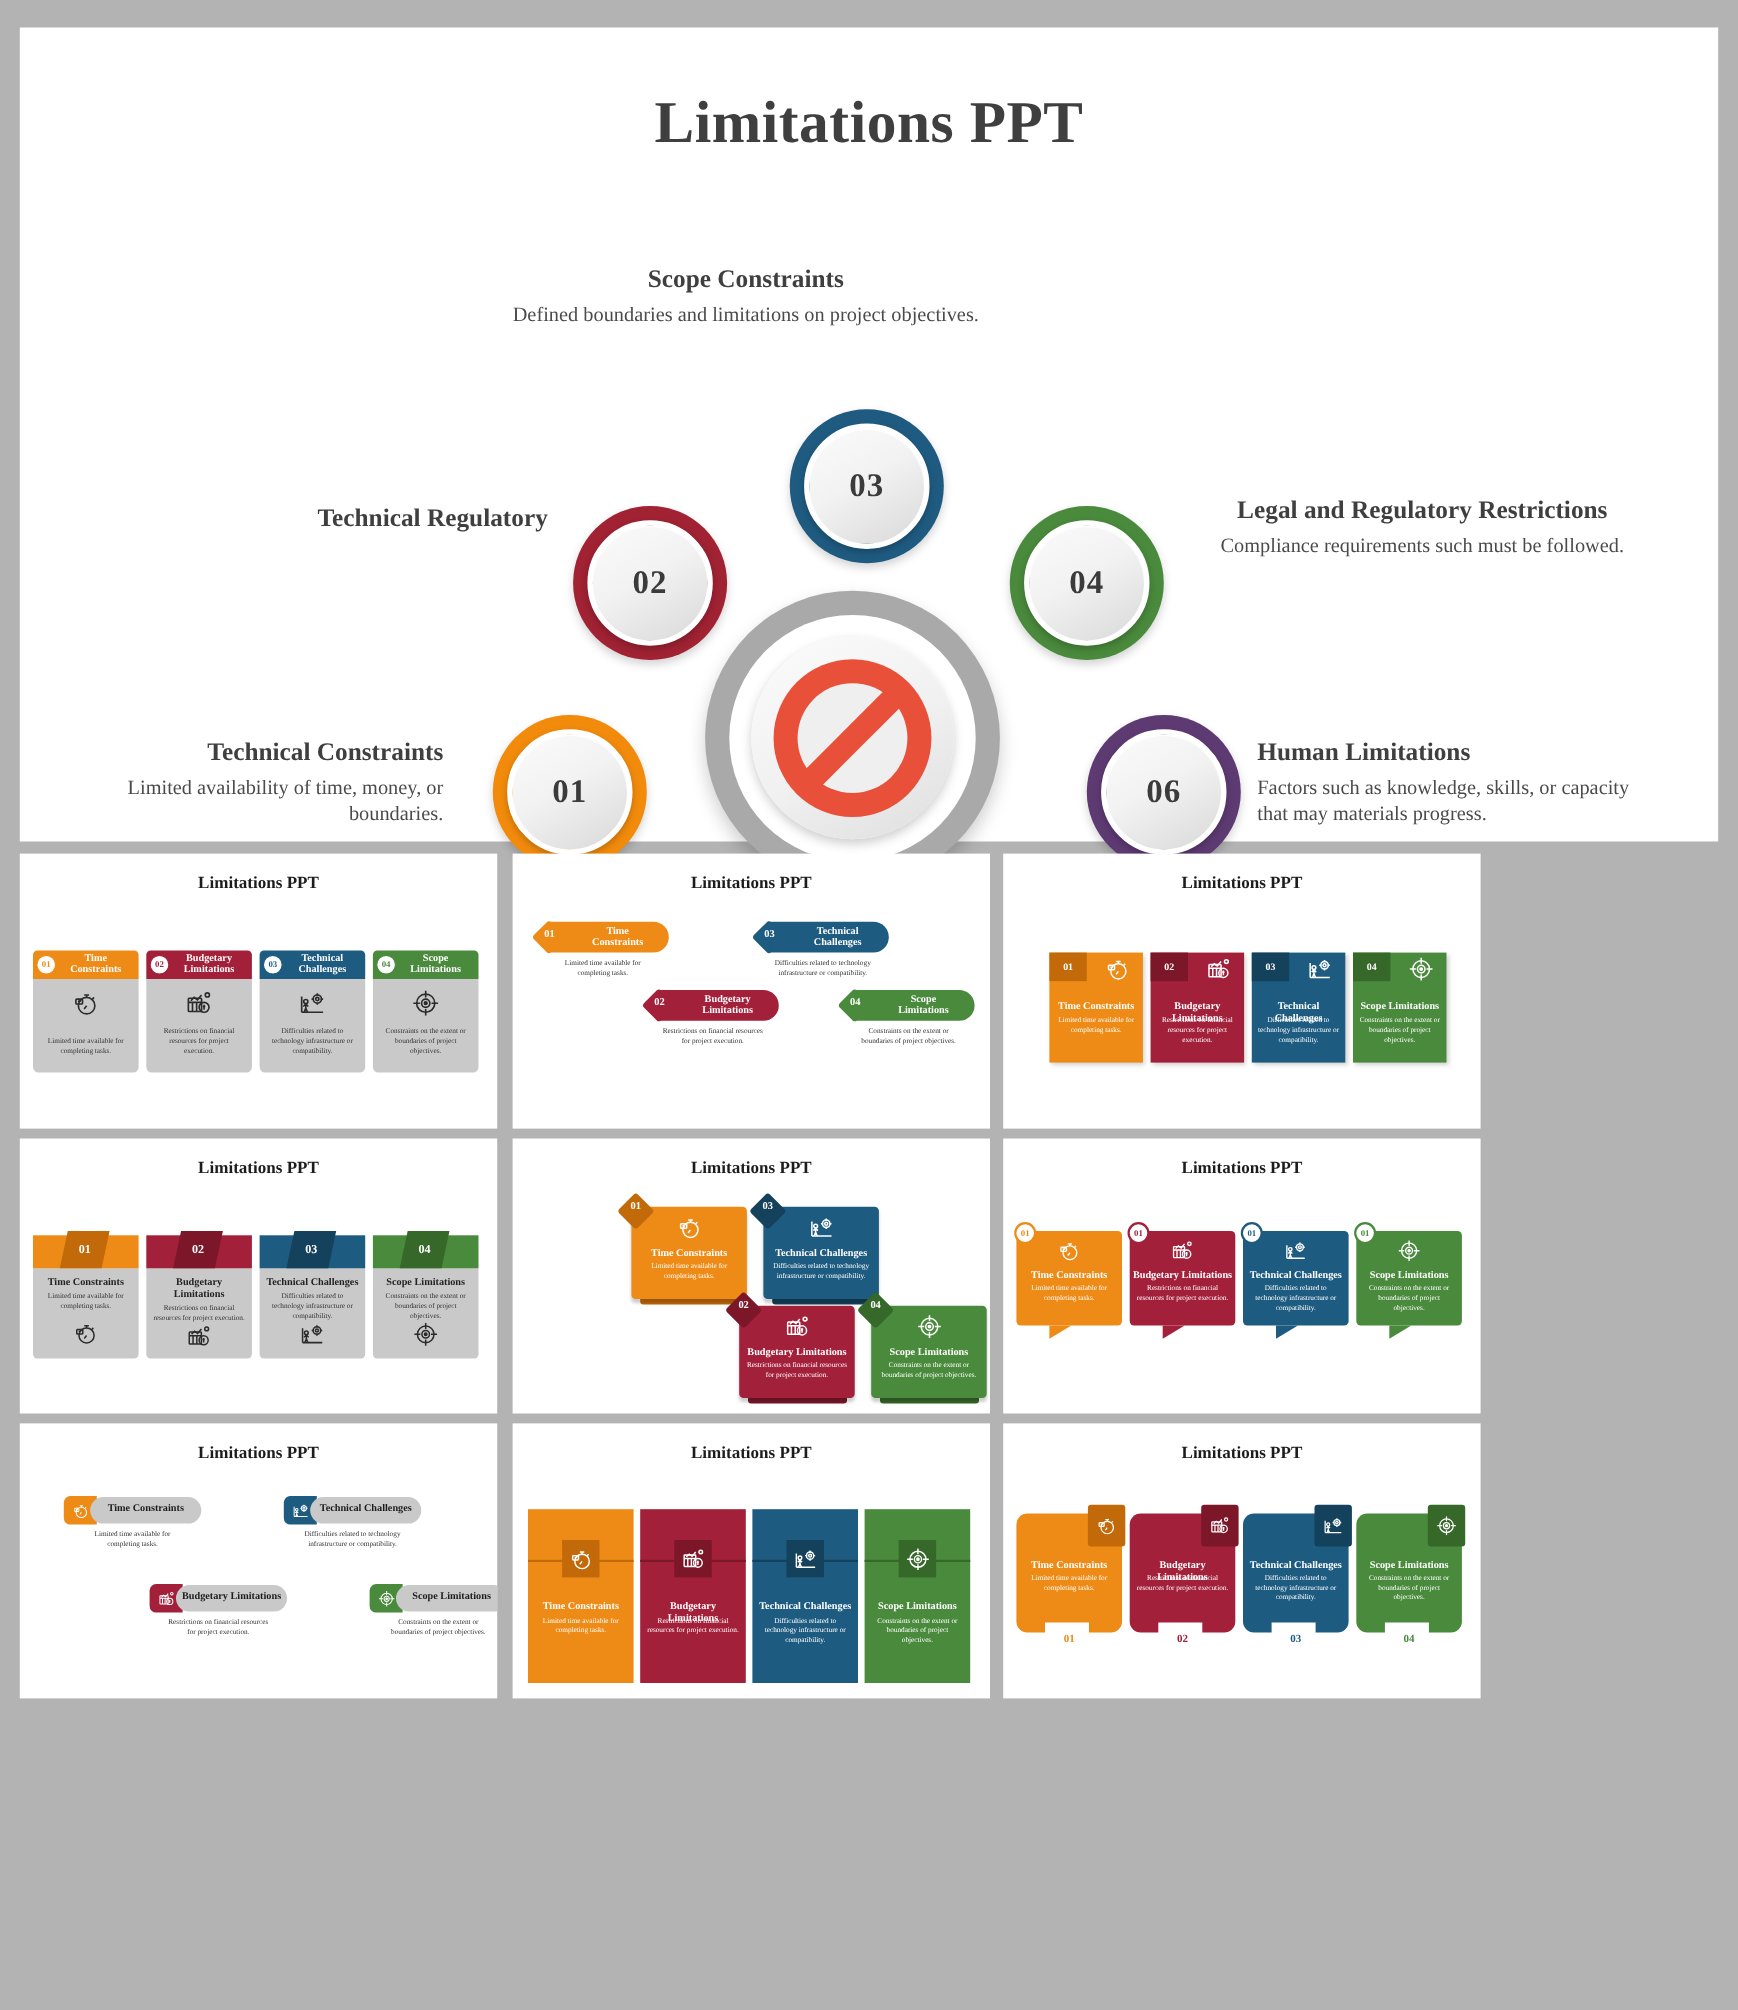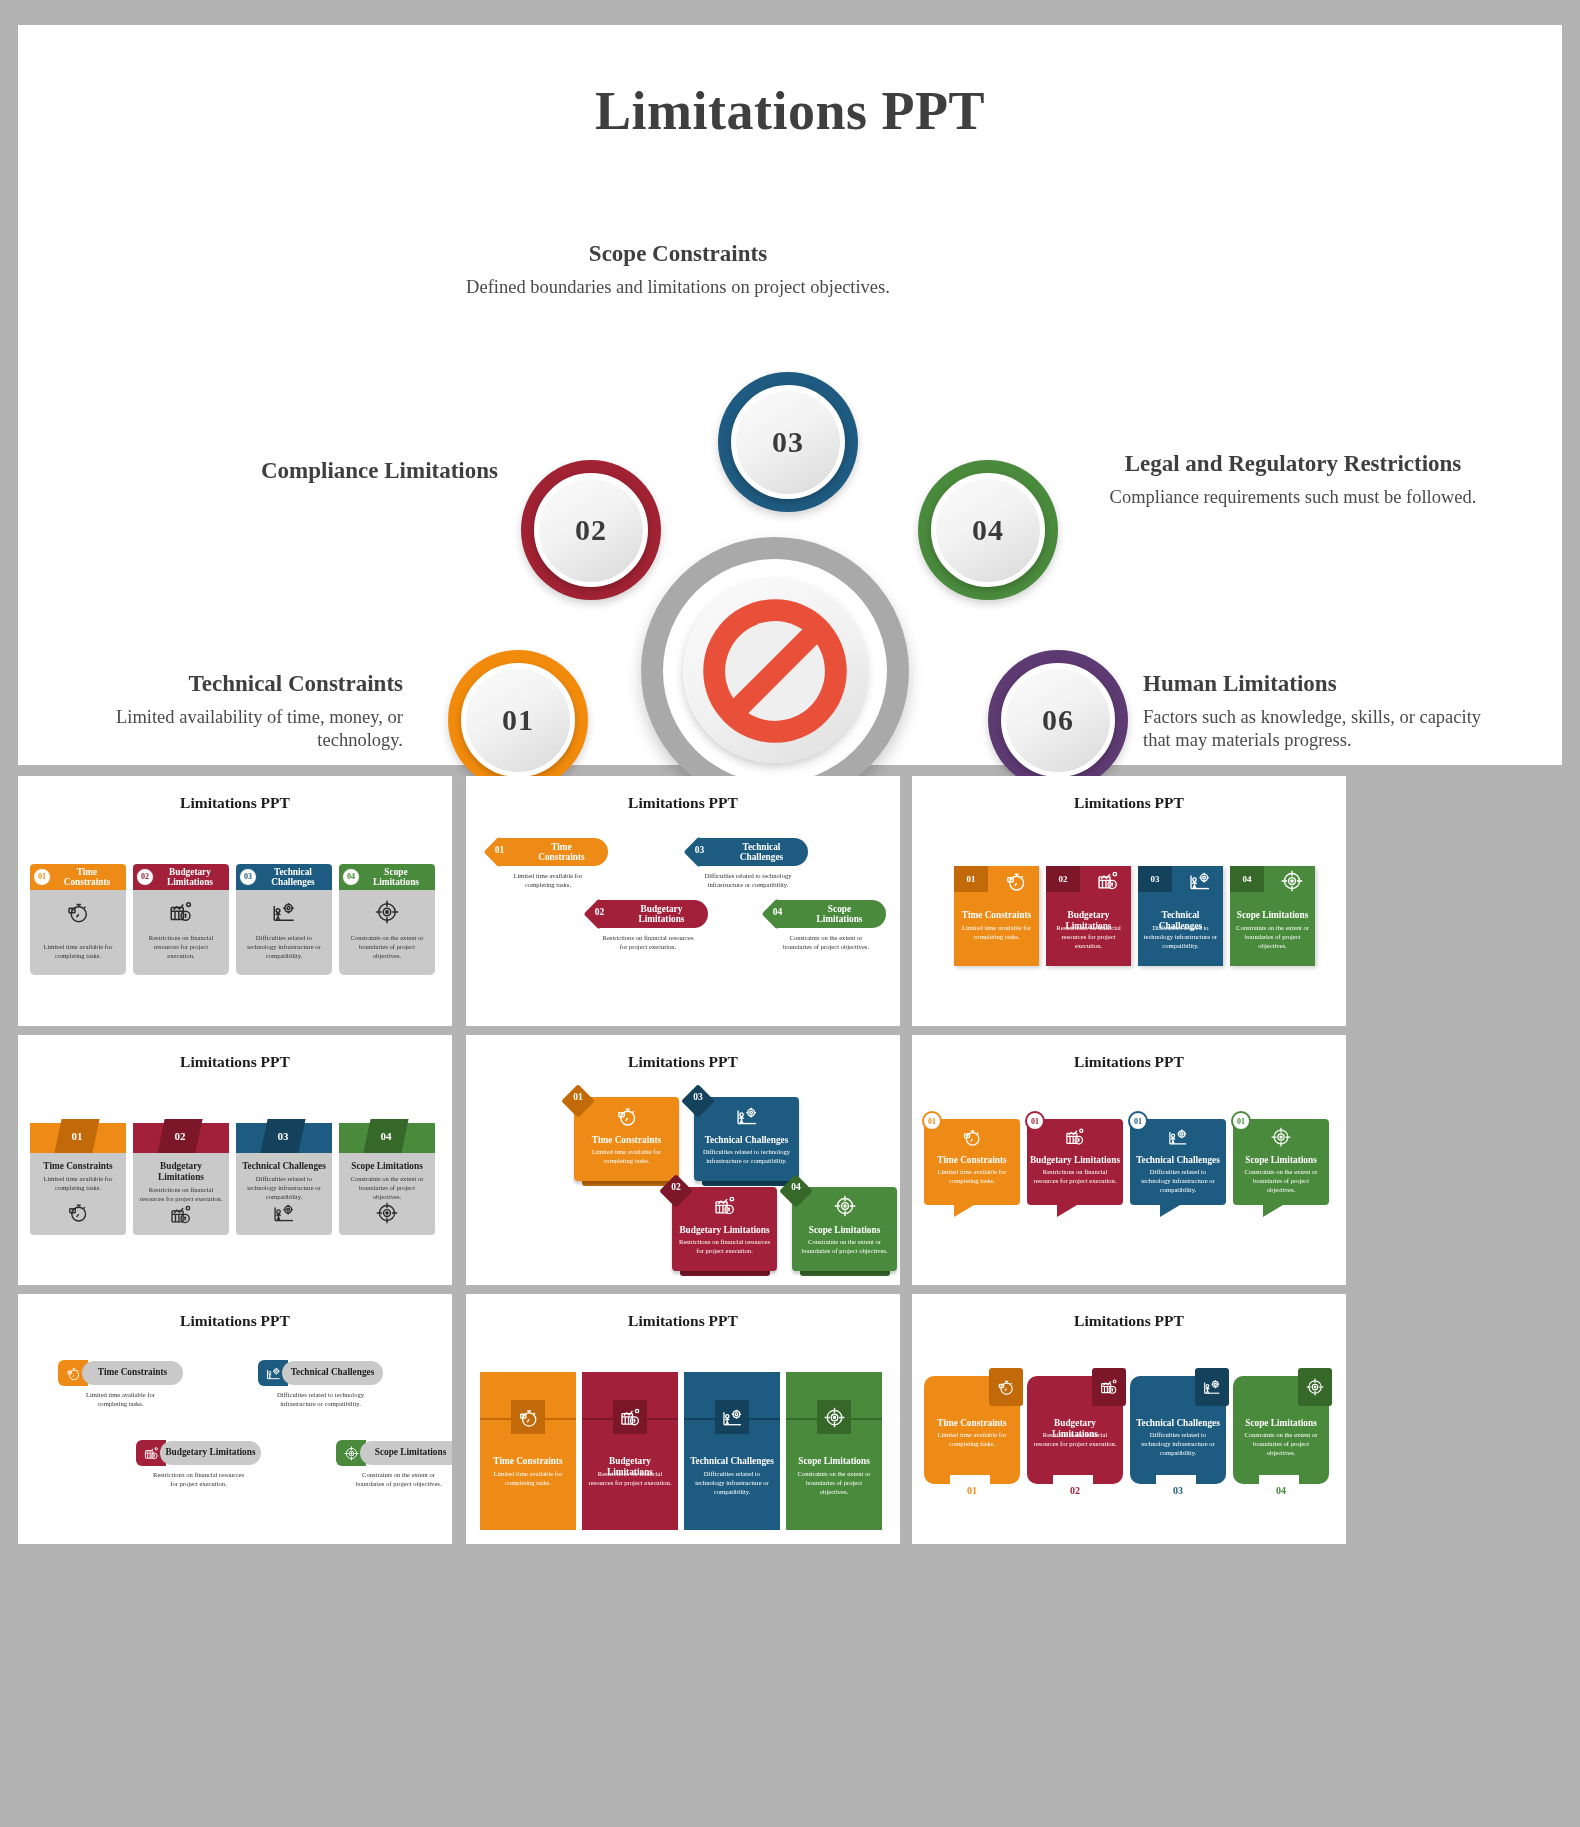--- a/index.html
+++ b/index.html
@@ -141,26 +141,26 @@
   <div class="hero">
 
     <div class="hero-title">Limitations PPT</div>
 
     <div class="hblk blk-scope">
       <div class="h-head">Scope Constraints</div>
       <div class="h-desc">Defined boundaries and limitations on project objectives.</div>
     </div>
 
     <div class="hblk blk-tech">
-      <div class="h-head">Compliance Limitations</div>
+      <div class="h-head">Technical Regulatory</div>
     </div>
 
     <div class="hblk blk-res">
       <div class="h-head">Technical Constraints</div>
-      <div class="h-desc">Limited availability of time, money, or technology.</div>
+      <div class="h-desc">Limited availability of time, money, or boundaries.</div>
     </div>
 
     <div class="hblk blk-legal">
       <div class="h-head">Legal and Regulatory Restrictions</div>
       <div class="h-desc">Compliance requirements such must be followed.</div>
     </div>
 
     <div class="hblk blk-human">
       <div class="h-head">Human Limitations</div>
       <div class="h-desc">Factors such as knowledge, skills, or capacity that may materials progress.</div>

